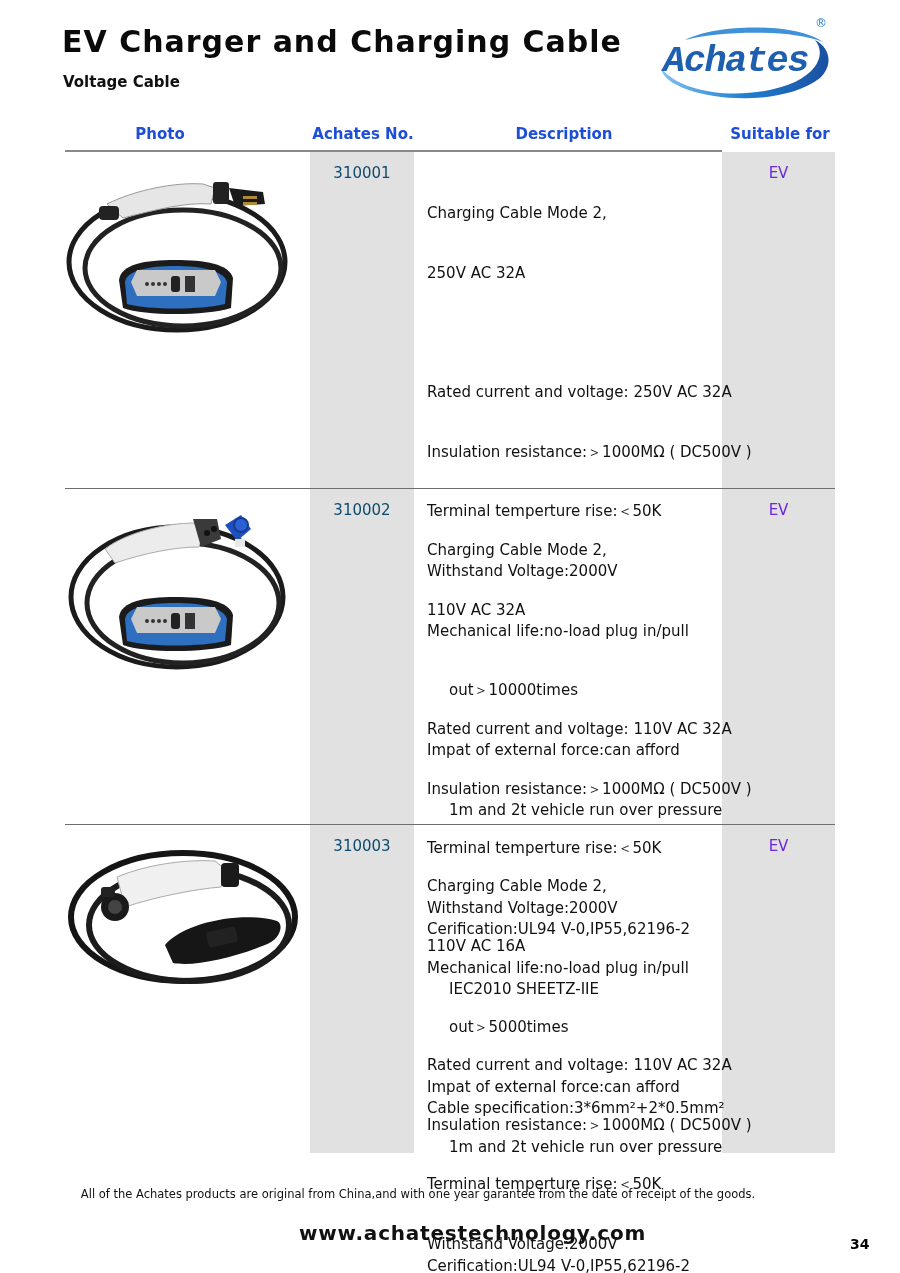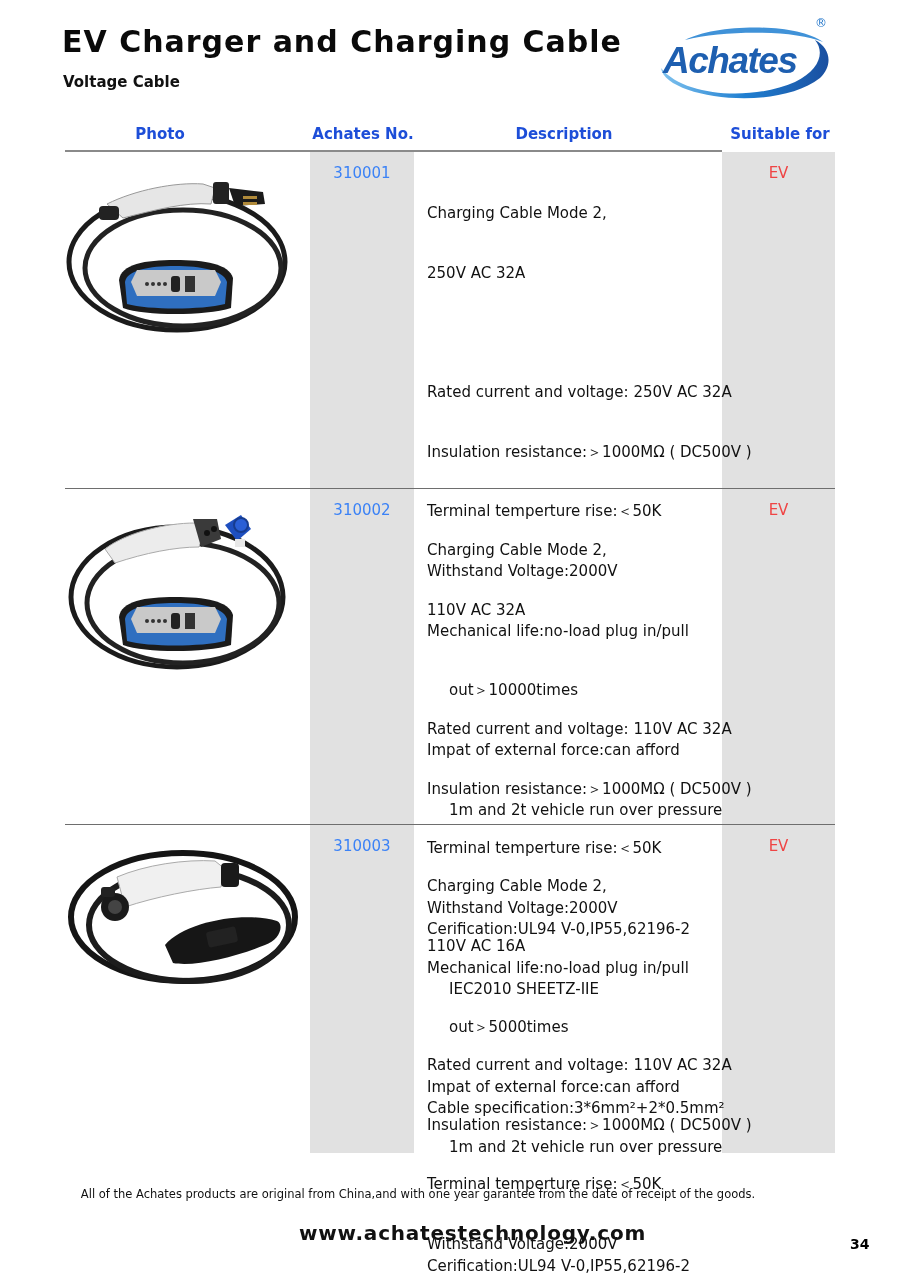--- a/index.html
+++ b/index.html
@@ -14,21 +14,21 @@
   .page-subtitle {
     position: absolute; left: 63px; top: 73px;
     font-weight: bold; font-size: 15px; color: #111; white-space: nowrap;
   }
 
   
   .logo { position: absolute; left: 655px; top: 18px; width: 180px; height: 90px; }
   .logo svg { width: 100%; height: 100%; }
   .logo-text {
     position: absolute; left: 8px; top: 22px;
-    font-family: Liberation Sans, sans-serif; font-weight: bold; font-style: italic;
+    font-family: Liberation Mono, monospace; font-weight: bold; font-style: italic;
     font-size: 37px; letter-spacing: -1.5px; color: #1e5fb0;
   }
   .logo-reg {
     position: absolute; left: 160px; top: -2px; font-size: 12px; color: #1e73c9;
     font-family: "DejaVu Sans", sans-serif;
   }
 
   
   .col-gray { position: absolute; background: #e1e1e1; }
   .col-no-bg { left: 310px; width: 104px; top: 152px; height: 1001px; }
@@ -43,25 +43,25 @@
   .th-desc { left: 414px; width: 300px; }
   .th-suit { left: 722px; width: 116px; }
 
   .header-rule { position: absolute; left: 65px; top: 150px; width: 657px; height: 2px; background: #8a8a8a; }
   .row-rule { position: absolute; left: 65px; width: 770px; height: 1px; background: #6e6e6e; }
 
   .row { position: absolute; left: 65px; width: 770px; }
   .cell-photo { position: absolute; left: 0; top: 0; width: 240px; height: 336px; }
   .cell-no {
     position: absolute; left: 245px; width: 104px; top: 12px; text-align: center;
-    font-size: 15px; color: #3b82f6;
+    font-size: 15px; color: #0c4a6e;
   }
   .cell-suit {
     position: absolute; left: 657px; width: 113px; top: 12px; text-align: center;
-    font-size: 15px; color: #ef4444;
+    font-size: 15px; color: #6d28d9;
   }
   .cell-desc {
     position: absolute; left: 362px; top: 12px; width: 380px;
     font-size: 15px; line-height: 19.9px; color: #111; white-space: pre;
   }
   .desc-line { display: block; height: 19.9px; }
   .indent { padding-left: 22px; }
   .gap { display: block; height: 19.9px; }
 
   .footer-note {

